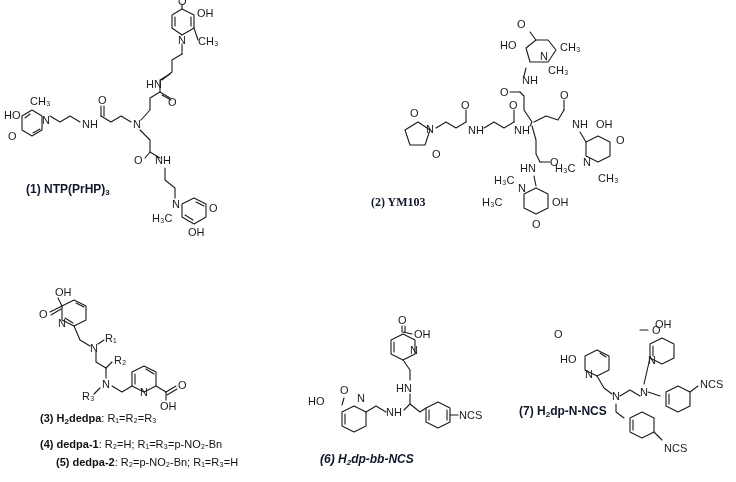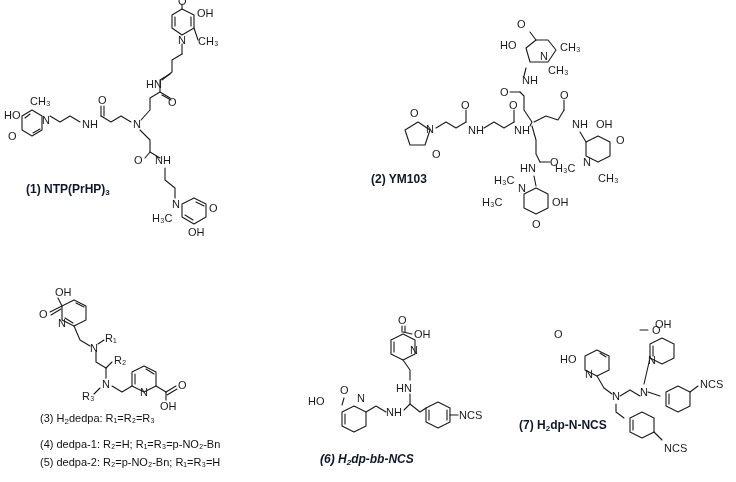--- a/index.html
+++ b/index.html
@@ -2,21 +2,21 @@
 <html><head>
 <meta charset="utf-8">
 <style>
   html, body { margin:0; padding:0; background:#ffffff; }
   body { width:736px; height:482px; position:relative; overflow:hidden; font-family:"Liberation Sans", sans-serif; color:#111; }
   svg { position:absolute; left:0; top:0; }
   .bond { stroke:#1a1a1a; stroke-width:1.1; fill:none; stroke-linecap:round; stroke-linejoin:round; }
   .atom { font-family:"Liberation Sans", sans-serif; font-size:11px; fill:#1a1a1a; }
   .label { position:absolute; font-family:"Liberation Sans", sans-serif; font-size:12px; font-weight:bold; color:#0f172a; white-space:nowrap; }
   .legend { position:absolute; font-family:"Liberation Sans", sans-serif; font-size:11px; color:#111; white-space:nowrap; left:4px; }
-  .legend b { font-weight:normal;padding-left:36px; }
+  .legend b { font-weight:bold;padding-left:36px; }
   sub { font-size:8px; vertical-align:-2px; line-height:0; }
 </style>
 </head>
 <body>
 
 <svg width="736" height="482" viewBox="0 0 736 482" xmlns="http://www.w3.org/2000/svg">
 
   <g>
 
     <text class="atom" x="133" y="128">N</text>
@@ -210,23 +210,23 @@
     <polyline class="bond" points="616,404 616,412 624,418"></polyline>
     <polygon class="bond" points="630,418 642,412 654,418 654,432 642,438 630,432"></polygon>
     <line class="bond" x1="633" y1="420" x2="633" y2="430"></line>
     <line class="bond" x1="654" y1="432" x2="662" y2="440"></line>
     <text class="atom" x="664" y="452">NCS</text>
   </g>
 </svg>
 
 <div class="label" style="left:26px; top:182px;"><span>(1) </span><span>NTP(PrHP)</span><sub>3</sub></div>
 
-<div class="label" style="left:371px; top:172px;"><span>(2) YM103</span></div>
+<div class="label" style="left:371px; top:195px;font-family:Liberation Serif, serif;"><span>(2) YM103</span></div>
 
 <div class="label" style="left:320px; top:452px;font-style:italic;"><span>(6) </span><span>H</span><sub>2</sub><span>dp-bb-NCS</span></div>
 
-<div class="label" style="left:519px; top:418px;"><span>(7) </span><span>H</span><sub>2</sub><span>dp-N-NCS</span></div>
+<div class="label" style="left:519px; top:404px;"><span>(7) </span><span>H</span><sub>2</sub><span>dp-N-NCS</span></div>
 
 <div class="legend" style="top:412px;"><b><span>(3) </span><span>H</span><sub>2</sub><span>dedpa</span></b><span>: R₁=R₂=R₃</span></div>
 
 <div class="legend" style="top:438px;"><b><span>(4) </span><span>dedpa-1</span></b><span>: R₂=H; R₁=R₃=p-NO₂-Bn</span></div>
 
-<div class="legend" style="top:456px;"><b><span>(5) </span><span>dedpa-2</span></b><span>: R₂=p-NO₂-Bn; R₁=R₃=H</span></div>
+<div class="legend" style="top:456px;margin-left:16px;"><b><span>(5) </span><span>dedpa-2</span></b><span>: R₂=p-NO₂-Bn; R₁=R₃=H</span></div>
 
 </body></html>

